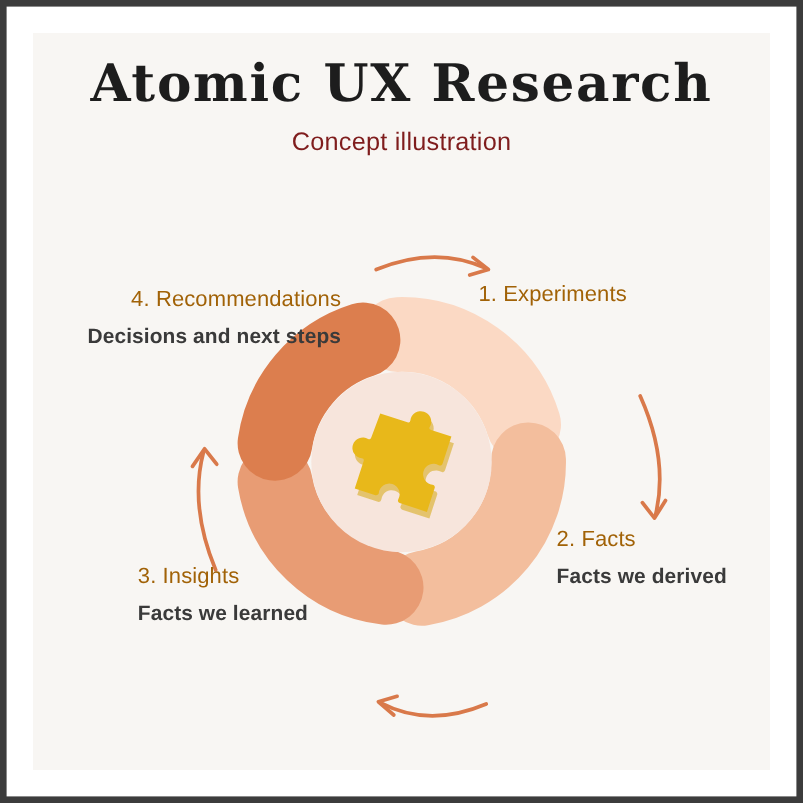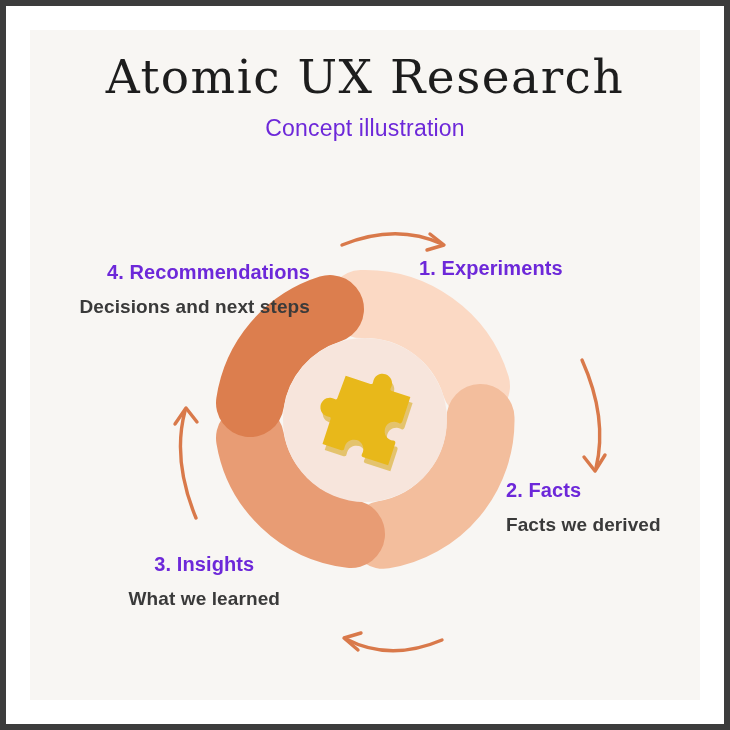--- a/index.html
+++ b/index.html
@@ -36,36 +36,36 @@
   
   #header {
     position: absolute;
     left: 0;
     top: 22px;
     width: 670px;
     text-align: center;
   }
   #title {
     font-family: "DejaVu Serif", "Liberation Serif", serif;
-    font-weight: 400;
+    font-weight: 700;
     font-size: 47px;
     letter-spacing: 1.5px;
     color: #1d1d1d;
     line-height: 1.05;
     white-space: nowrap;
     
     -webkit-text-stroke: 0px;
     transform: scaleX(1.0);
   }
   #subtitle {
     margin-top: 14px;
     font-family: "Liberation Sans", sans-serif;
     font-weight: 400;
     font-size: 23px;
-    color: #6d28d9;
+    color: #7f1d1d;
     letter-spacing: 0.2px;
   }
 
   
   #stage {
     position: absolute;
     left: 0;
     top: 0;
     width: 670px;
     height: 670px;
@@ -79,36 +79,36 @@
     overflow: visible;
   }
 
   
   .label {
     position: absolute;
     line-height: 1.0;
   }
   .label .lbl-title {
     font-size: 20px;
-    font-weight: bold;
-    color: #6d28d9;
+    font-weight: normal;
+    color: #a16207;
     letter-spacing: 0.1px;
     white-space: nowrap;
   }
   .label .lbl-desc {
     margin-top: 15px;
     font-size: 19px;
     font-weight: 700;
     color: #3a3a3a;
     letter-spacing: 0.1px;
     white-space: nowrap;
   }
-  #label-experiments { left: 389px; top: 228px; text-align: right; }
+  #label-experiments { left: 405px; top: 228px; text-align: right; }
   #label-facts       { left: 476px; top: 450px; text-align: left; }
-  #label-insights    { right: 420px; top: 484px; text-align: center; margin-top: 40px; }
+  #label-insights    { right: 420px; top: 484px; text-align: left; }
   #label-recs        { right: 390px; top: 232px; text-align: right; }
 
   .arrow-layer { position: absolute; left:0; top:0; width:670px; height:670px; }
 </style>
 </head>
 <body>
 
 <div id="frame">
   <div id="canvas" style="background: rgb(248, 246, 243);">
 
@@ -189,21 +189,21 @@
         <div class="lbl-title">1. Experiments</div>
       </div>
 
       <div class="label" id="label-facts">
         <div class="lbl-title">2. Facts</div>
         <div class="lbl-desc">Facts we derived</div>
       </div>
 
       <div class="label" id="label-insights">
         <div class="lbl-title">3. Insights</div>
-        <div class="lbl-desc">What we learned</div>
+        <div class="lbl-desc">Facts we learned</div>
       </div>
 
       <div class="label" id="label-recs">
         <div class="lbl-title">4. Recommendations</div>
         <div class="lbl-desc">Decisions and next steps</div>
       </div>
 
     </div>
   </div>
 </div>

